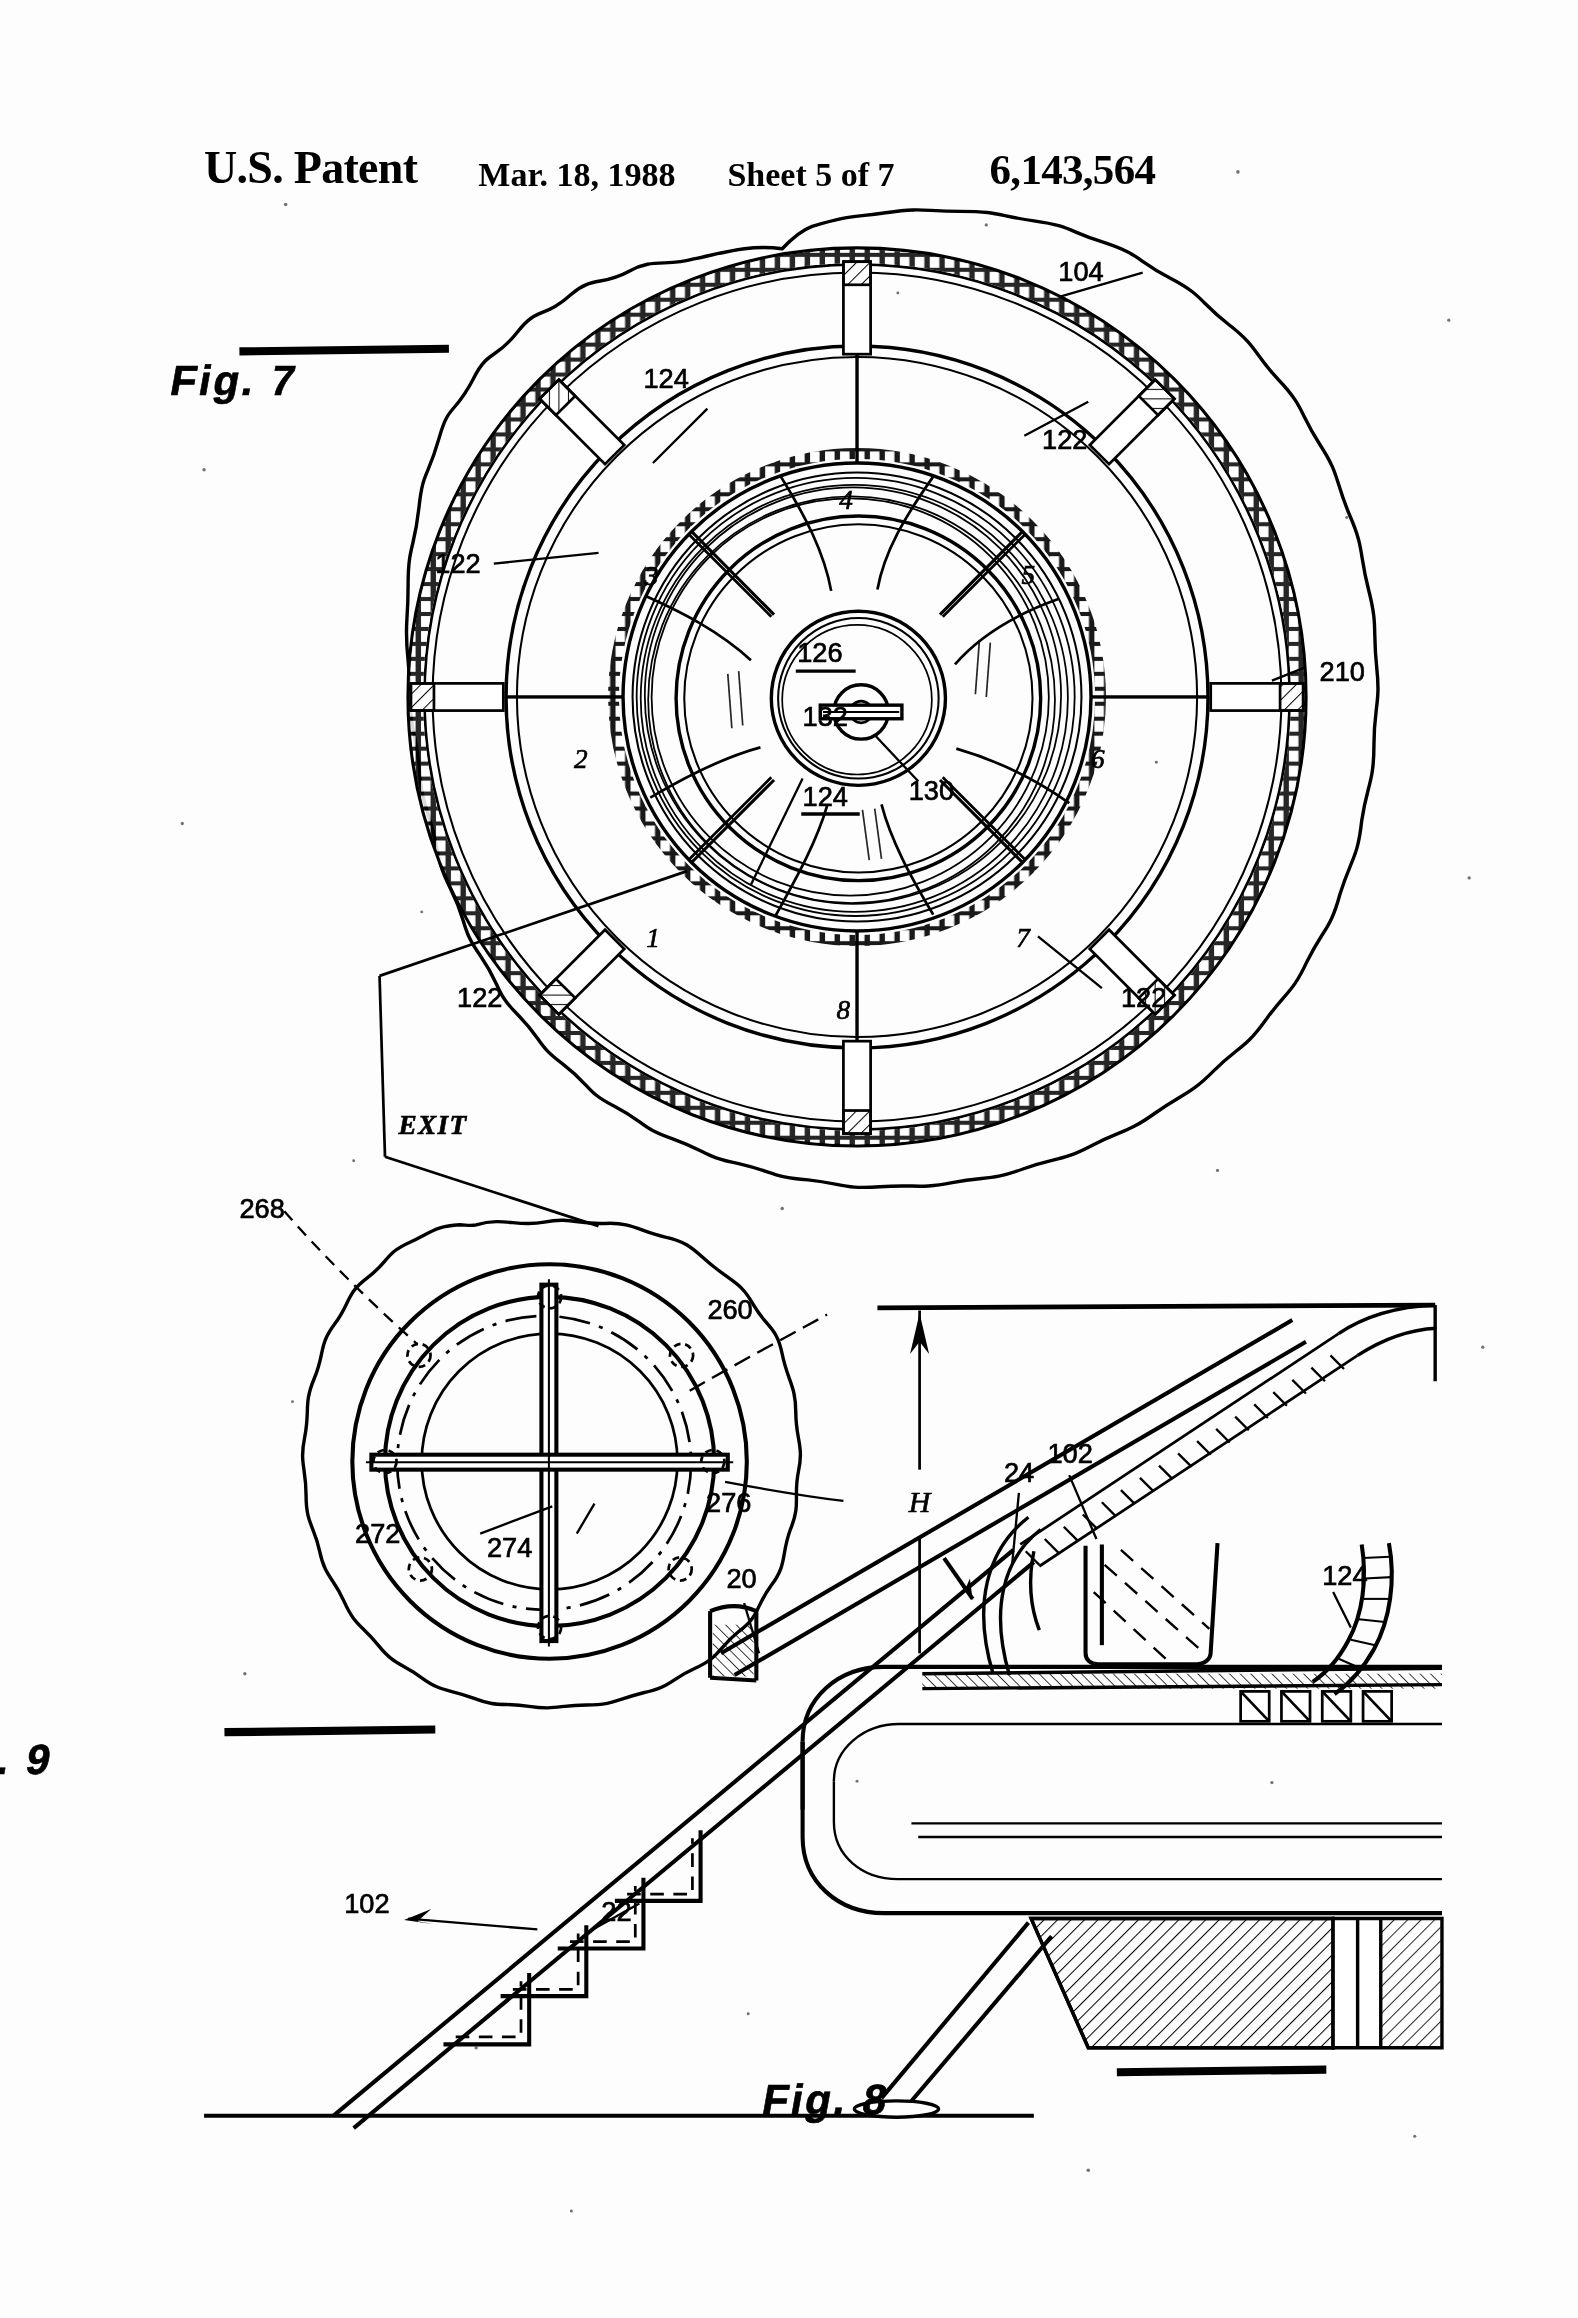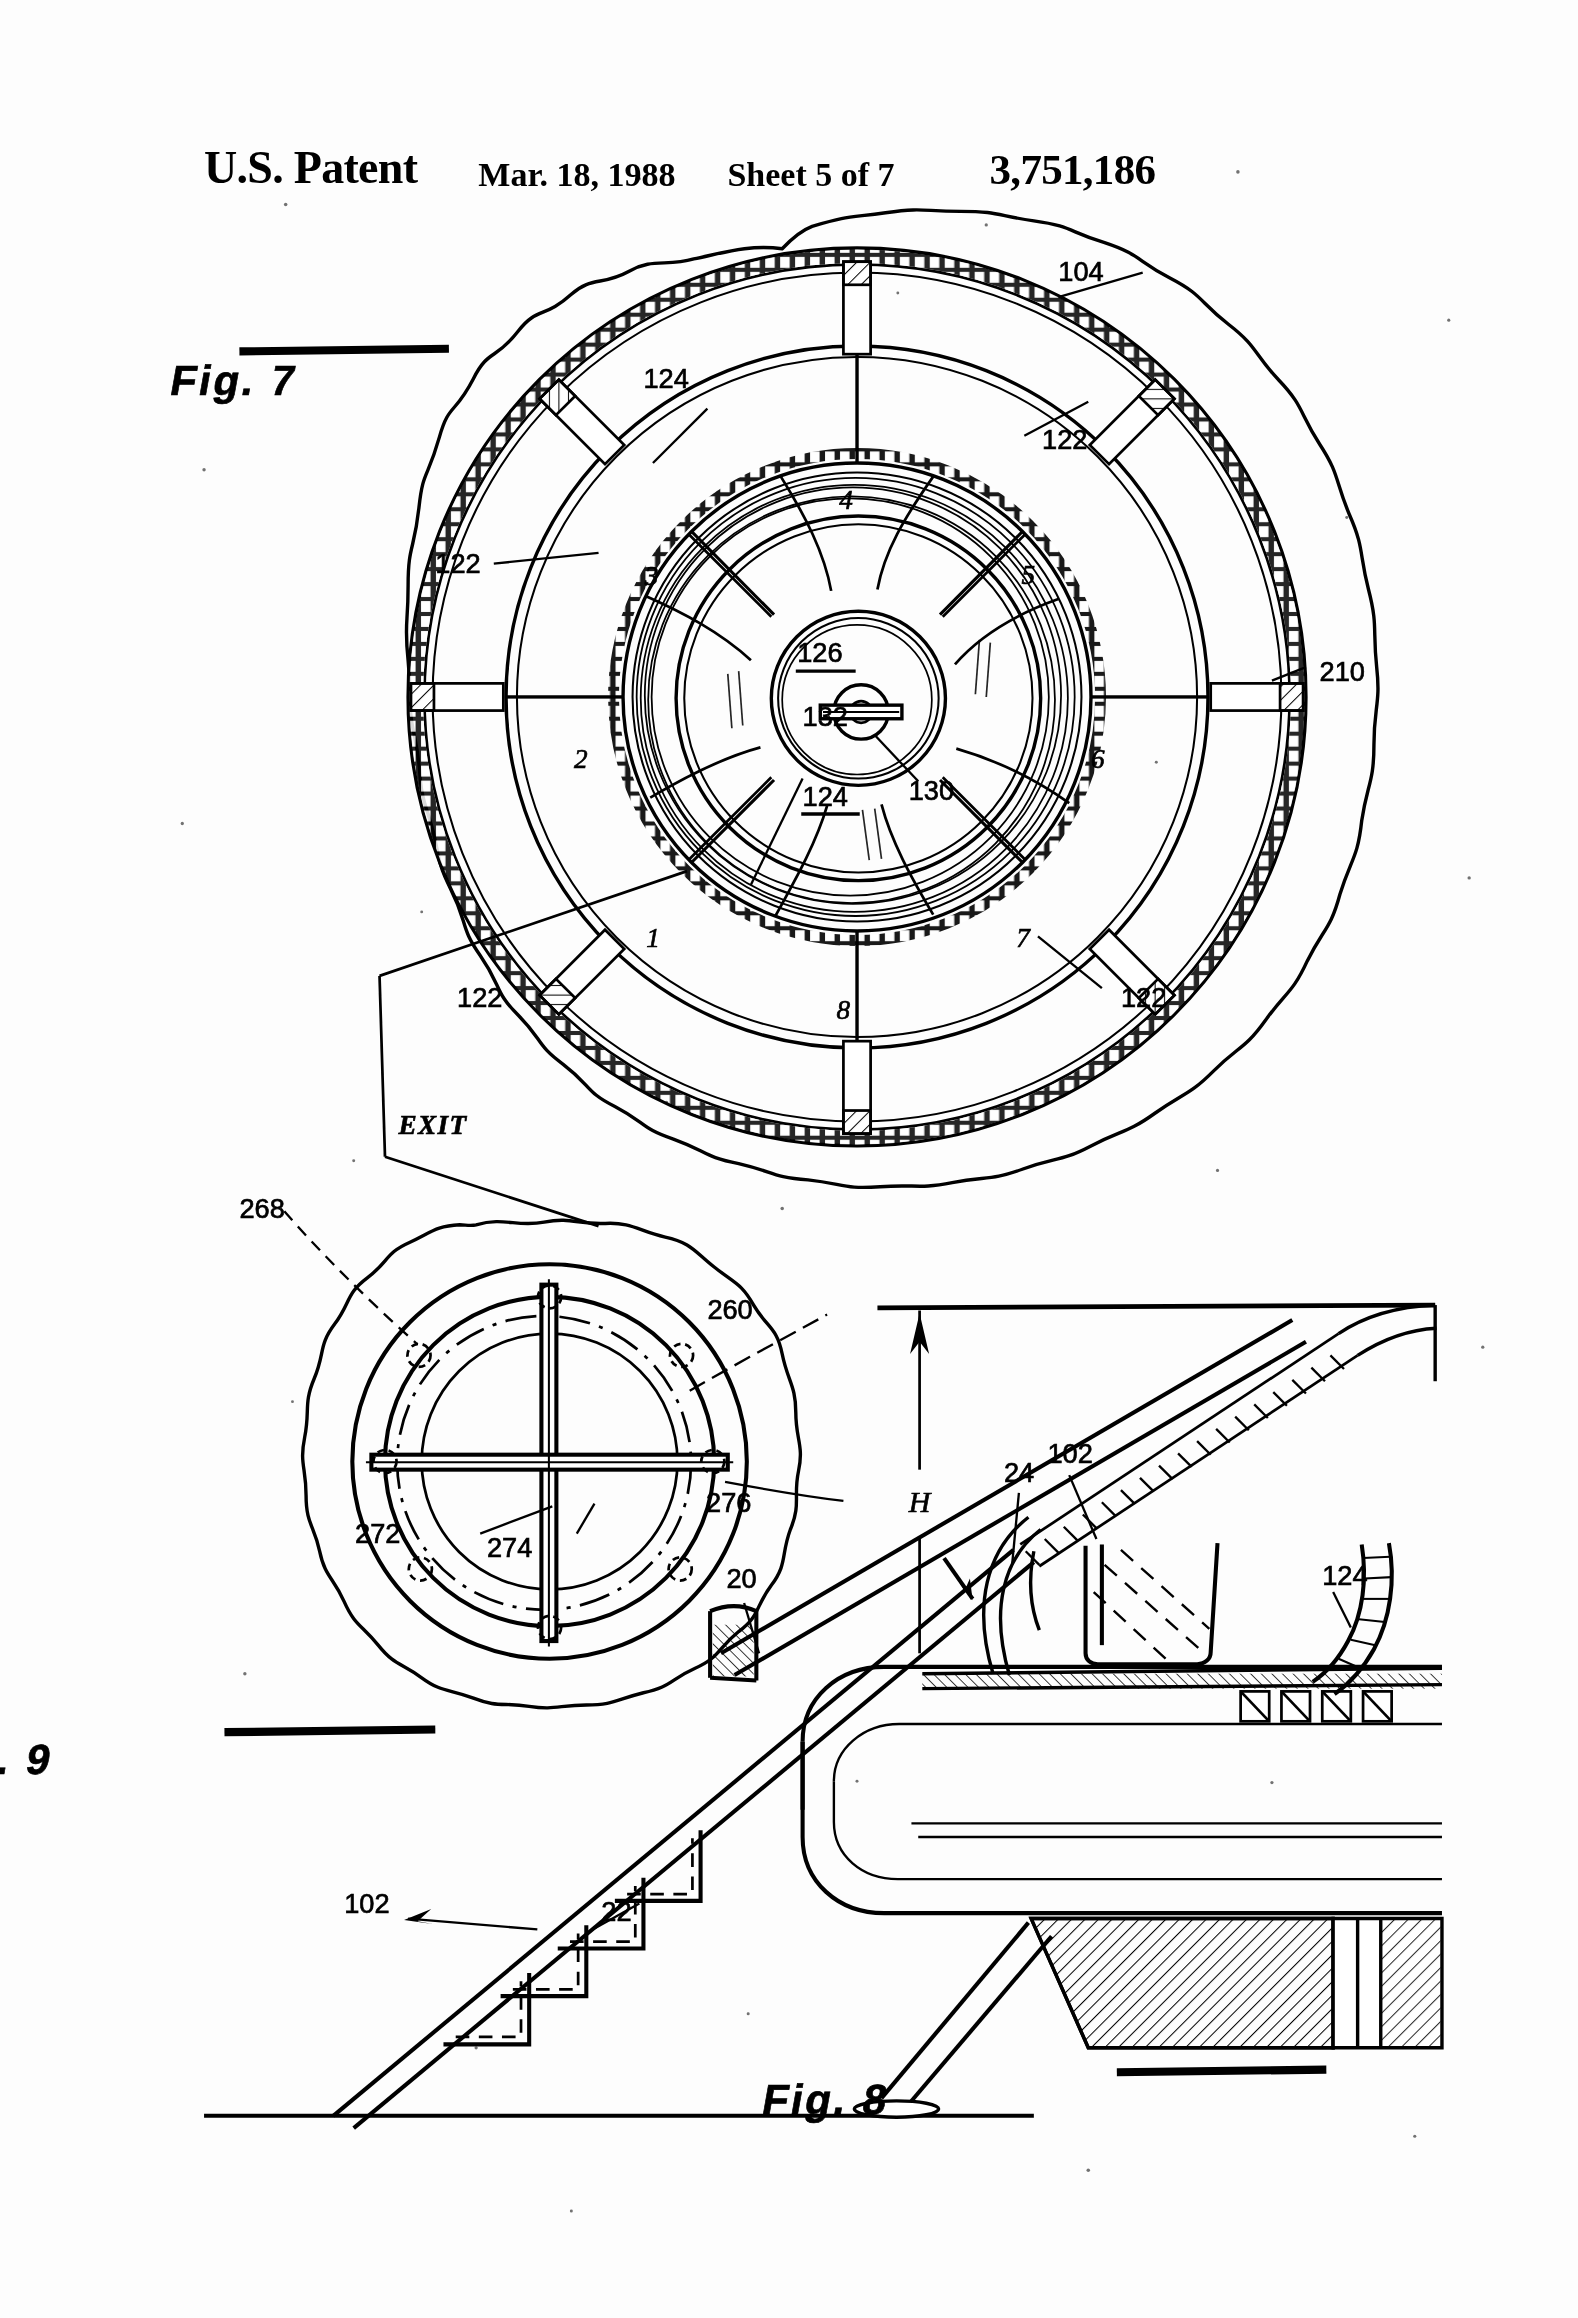--- a/index.html
+++ b/index.html
@@ -110,21 +110,21 @@
 </style>
 </head>
 <body>
 
 <div id="page">
 
   <div id="patent-header">
     <span class="hdr-office">U.S. Patent</span>
     <span class="hdr-date">Mar. 18, 1988</span>
     <span class="hdr-sheet">Sheet 5 of 7</span>
-    <span class="hdr-number">3,751,186</span>
+    <span class="hdr-number">6,143,564</span>
   </div>
 
   <div id="drawing">
   <svg viewBox="0 0 2320 3408" width="1578" height="2319" xmlns="http://www.w3.org/2000/svg">
     <defs>
 
       <pattern id="hatchA" width="14" height="14" patternTransform="rotate(45)" patternUnits="userSpaceOnUse">
         <line x1="0" y1="0" x2="0" y2="14" stroke="#000" stroke-width="3"></line>
       </pattern>
       <pattern id="hatchB" width="11" height="11" patternTransform="rotate(-45)" patternUnits="userSpaceOnUse">

